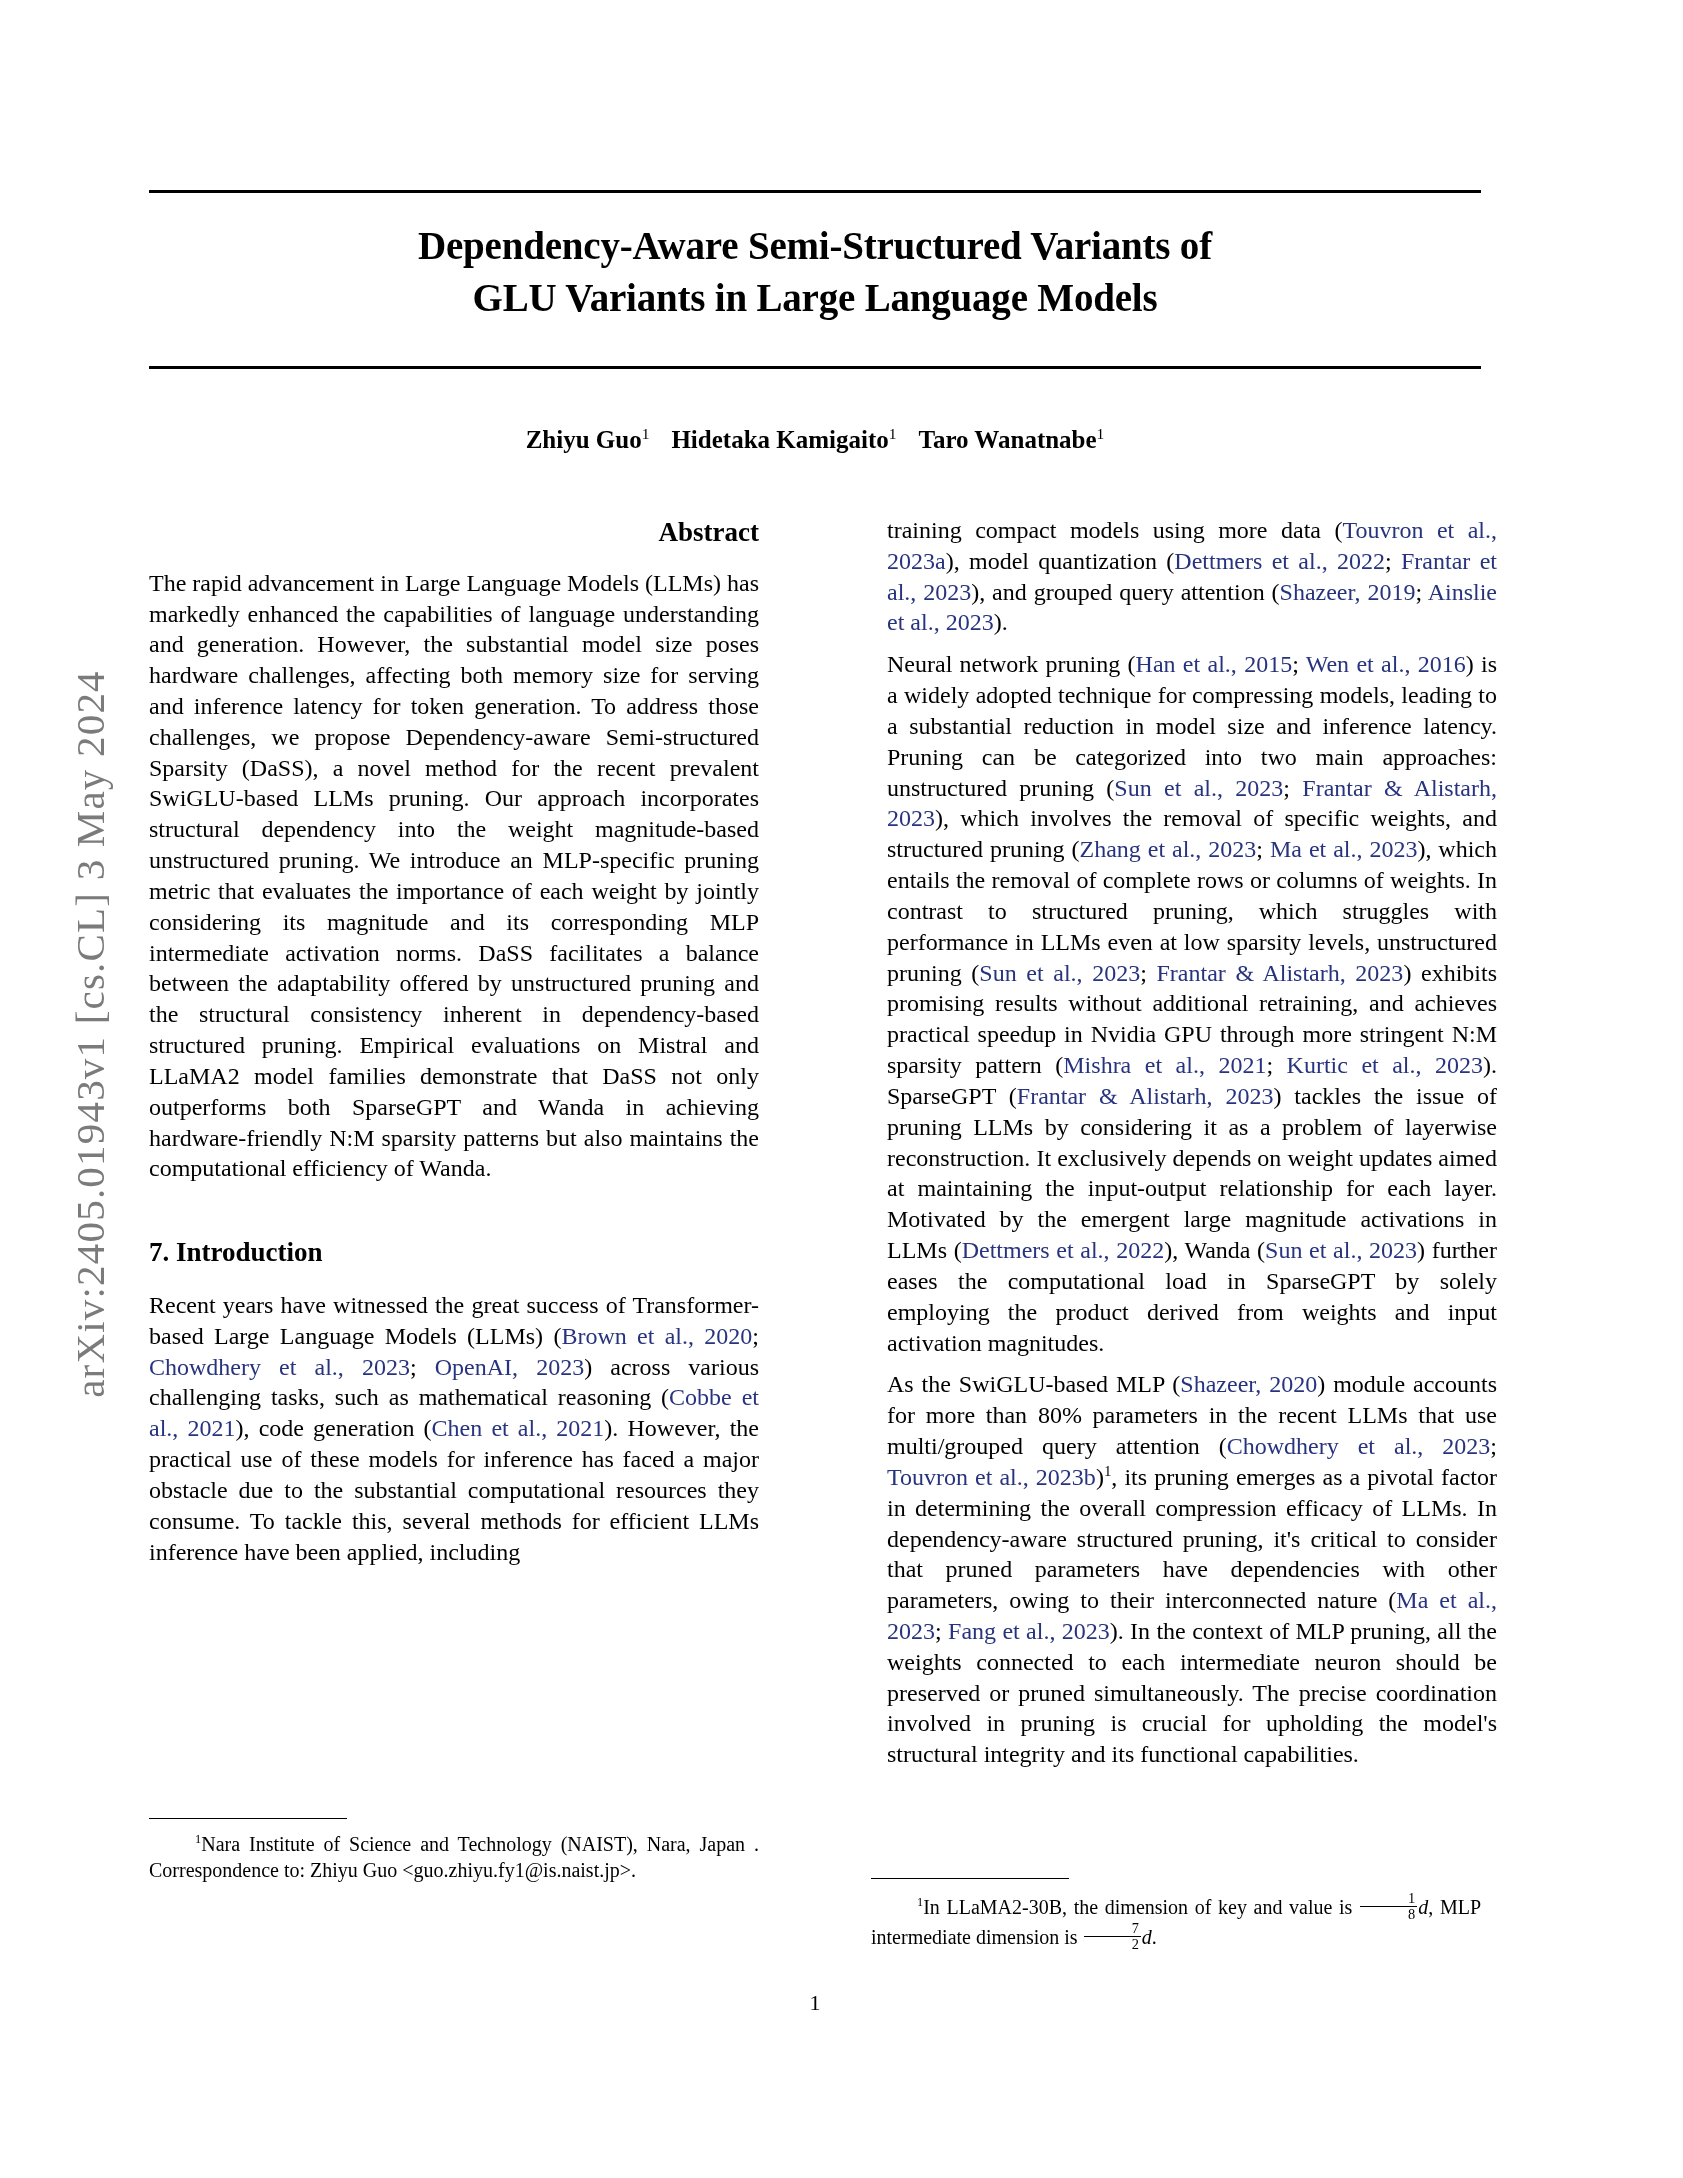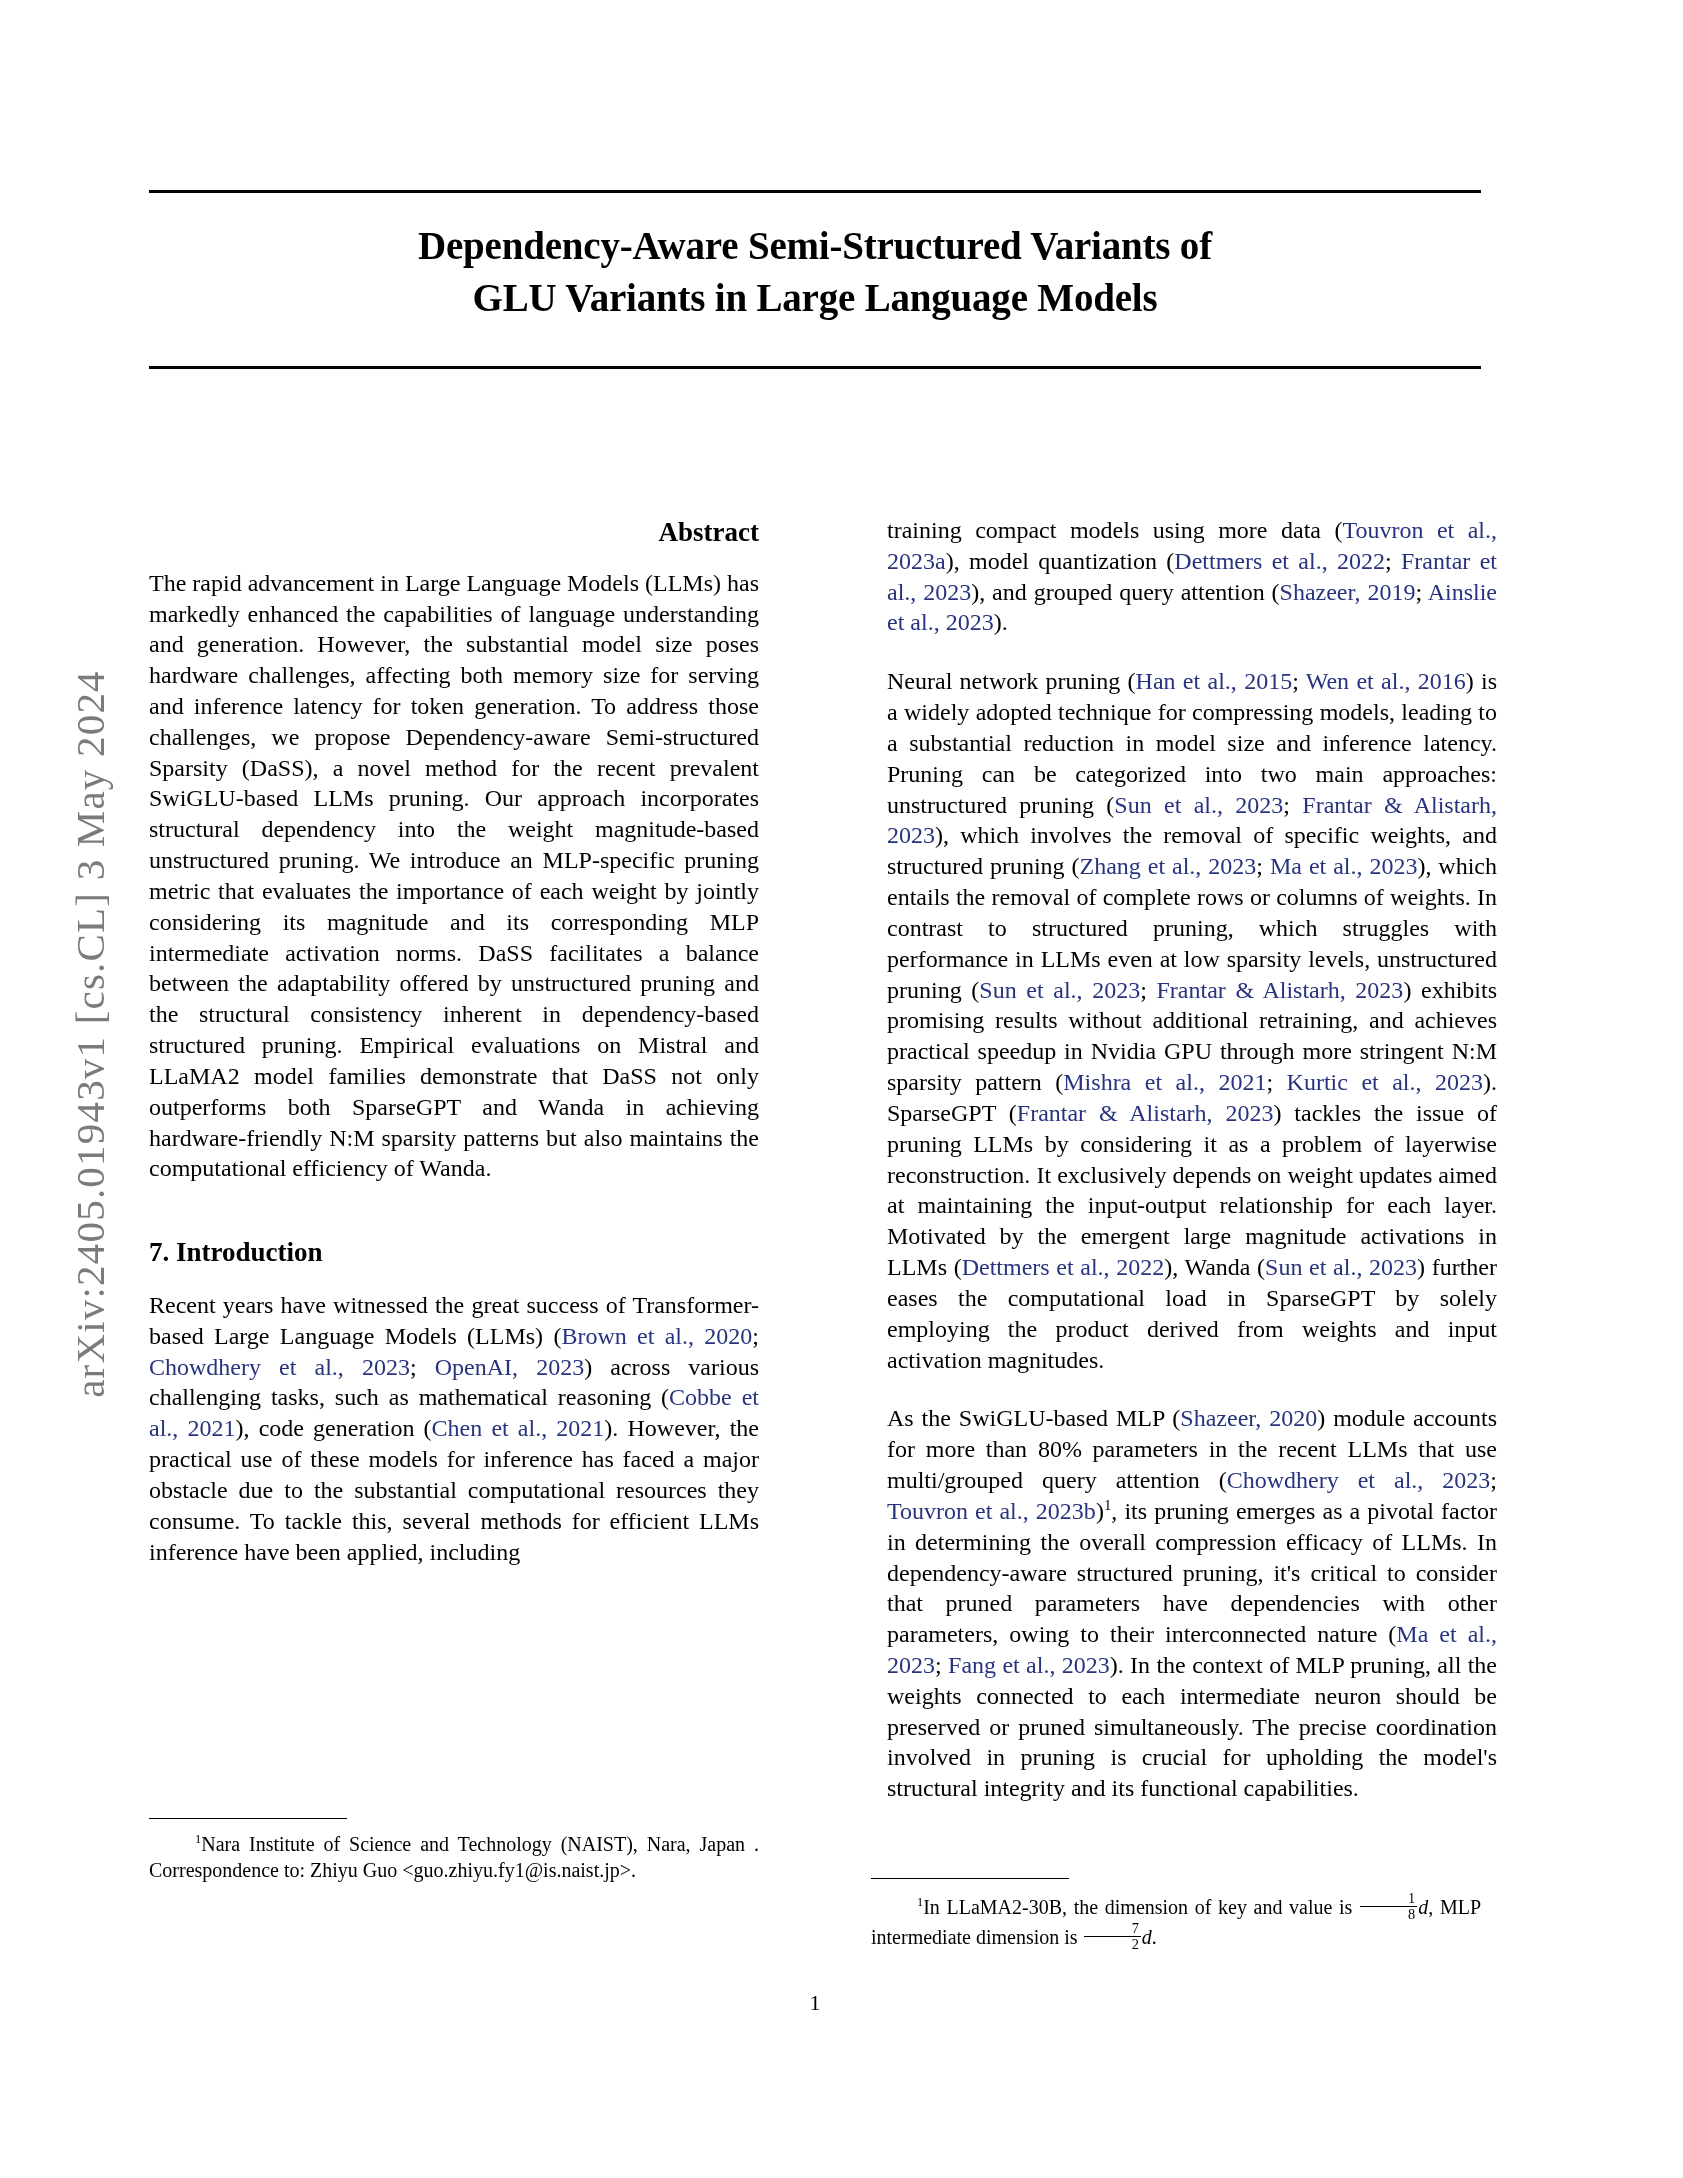--- a/index.html
+++ b/index.html
@@ -105,21 +105,21 @@
   h2.abstract-head {
     margin: 0 0 18px 0;
     text-align: right;
     font-size: 27px;
     font-weight: bold;
   }
   p.para {
     margin: 0 0 0 0;
     text-indent: 0;
   }
-  p.para + p.para { margin-top: 28px; }
+  p.para + p.para { margin-top: 11px; }
 
   h2.section-head {
     font-size: 27px;
     font-weight: bold;
     margin: 0 0 20px 0;
     text-align: left;
   }
   #intro-block { margin-top: 51px; }
 
   .cite { color: #27337e; }
@@ -175,20 +175,23 @@
 
   <div id="content">
 
     <hr class="rule" id="title-rule-top">
     <div id="paper-title">
       <span class="tl">Dependency-Aware Semi-Structured Variants of</span>
       <span class="tl">GLU Variants in Large Language Models</span>
     </div>
     <hr class="rule" id="title-rule-bottom">
 
+    <div id="authors">
+      <span class="author"><span>Zhiyu Guo</span><sup>1</sup></span><span class="sep"></span><span class="author"><span>Hidetaka Kamigaito</span><sup>1</sup></span><span class="sep"></span><span class="author"><span>Taro Wanatnabe</span><sup>1</sup></span>
+    </div>
 
     <div class="col" id="col-left">
       <h2 class="abstract-head">Abstract</h2>
       <p class="para">The rapid advancement in Large Language Models (LLMs) has markedly enhanced the capabilities of language understanding and generation. However, the substantial model size poses hardware challenges, affecting both memory size for serving and inference latency for token generation. To address those challenges, we propose Dependency-aware Semi-structured Sparsity (DaSS), a novel method for the recent prevalent SwiGLU-based LLMs pruning. Our approach incorporates structural dependency into the weight magnitude-based unstructured pruning. We introduce an MLP-specific pruning metric that evaluates the importance of each weight by jointly considering its magnitude and its corresponding MLP intermediate activation norms. DaSS facilitates a balance between the adaptability offered by unstructured pruning and the structural consistency inherent in dependency-based structured pruning. Empirical evaluations on Mistral and LLaMA2 model families demonstrate that DaSS not only outperforms both SparseGPT and Wanda in achieving hardware-friendly N:M sparsity patterns but also maintains the computational efficiency of Wanda.</p>
 
       <div id="intro-block">
         <h2 class="section-head">7. Introduction</h2>
         <p class="para"><span>Recent years have witnessed the great success of Transformer-based Large Language Models (LLMs) (</span><span class="cite">Brown et al., 2020</span><span>; </span><span class="cite">Chowdhery et al., 2023</span><span>; </span><span class="cite">OpenAI, 2023</span><span>) across various challenging tasks, such as mathematical reasoning (</span><span class="cite">Cobbe et al., 2021</span><span>), code generation (</span><span class="cite">Chen et al., 2021</span><span>). However, the practical use of these models for inference has faced a major obstacle due to the substantial computational resources they consume. To tackle this, several methods for efficient LLMs inference have been applied, including </span></p>
       </div>
     </div>

